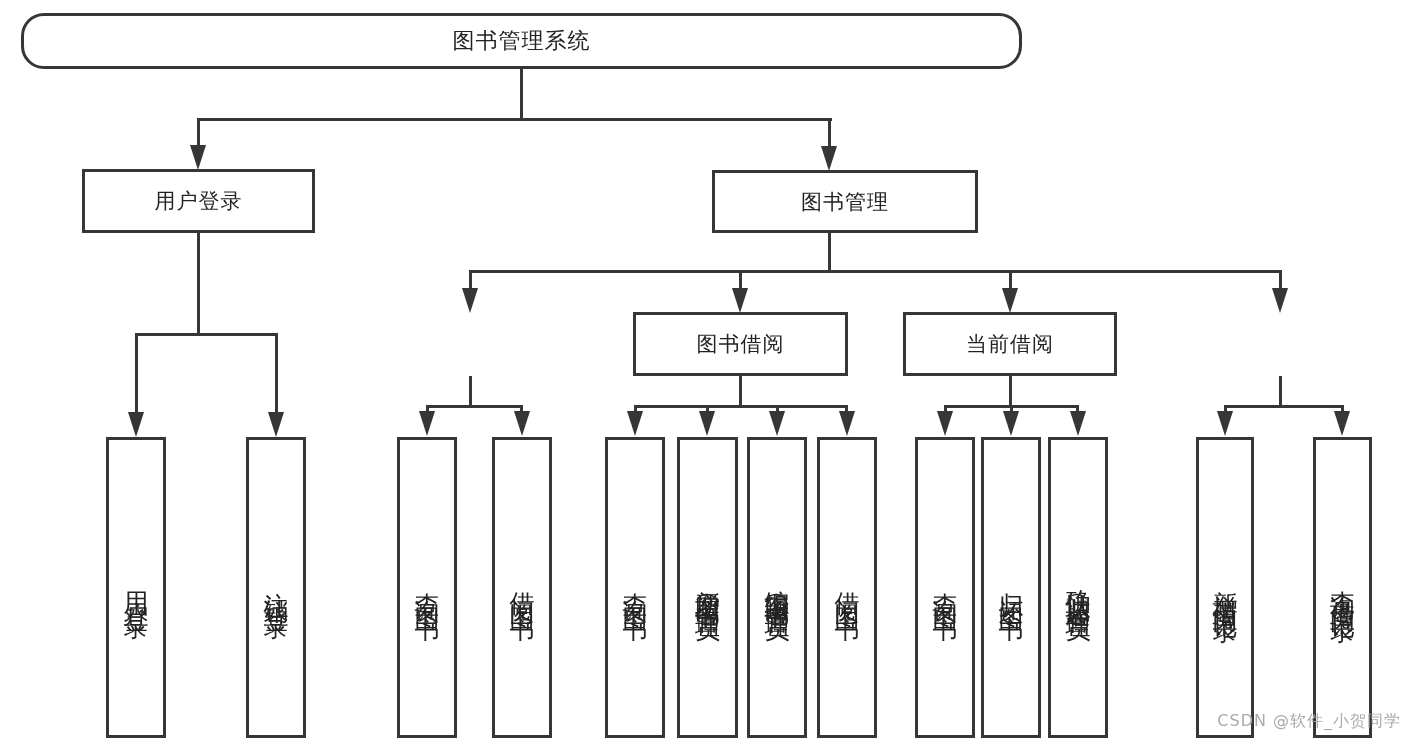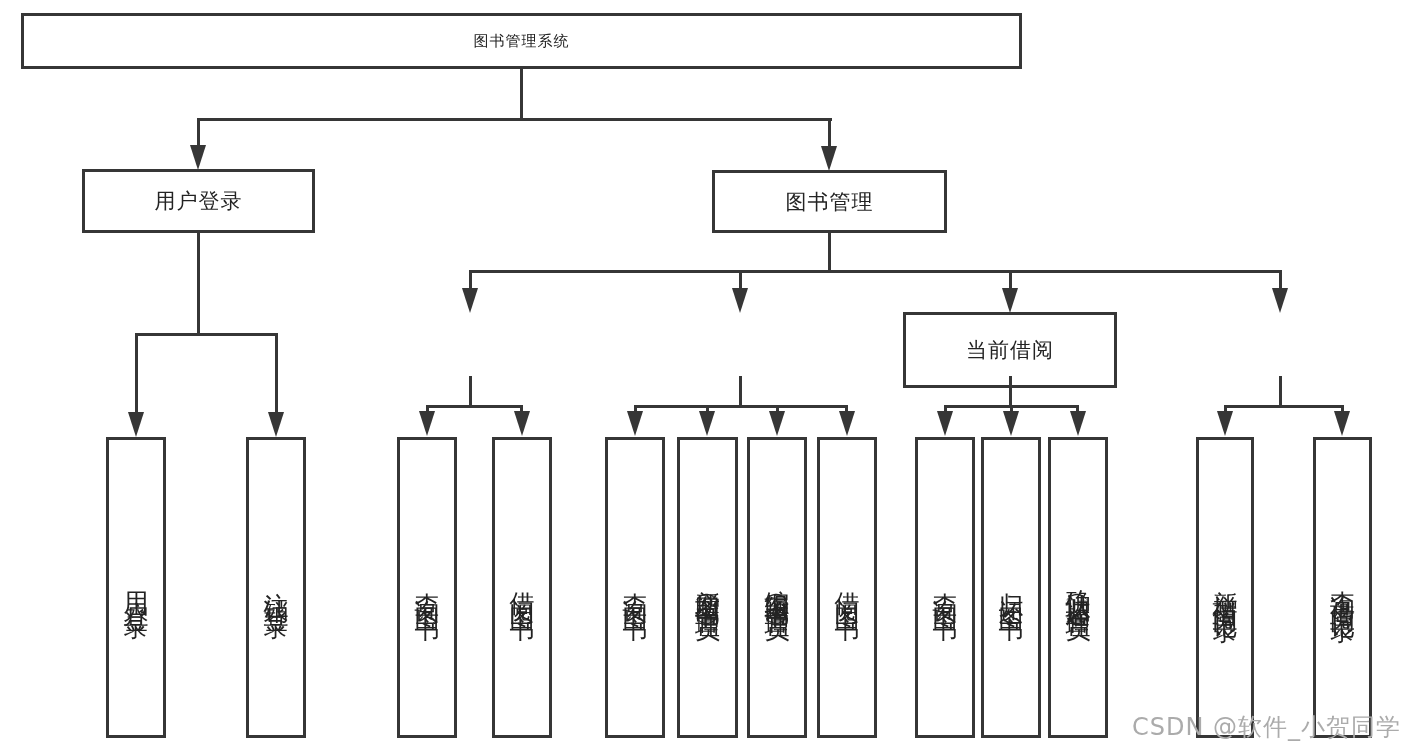--- a/index.html
+++ b/index.html
@@ -5,76 +5,77 @@
   html,body{margin:0;padding:0;background:#ffffff;}
   #canvas{
     position:relative;width:1405px;height:747px;background:#ffffff;overflow:hidden;
     font-family:"DejaVu Sans",sans-serif;color:#232323;
   }
   .hbox{
     position:absolute;box-sizing:border-box;border:3px solid #363636;background:#fff;
     display:flex;align-items:center;justify-content:center;
     font-size:21px;letter-spacing:1px;white-space:nowrap;
   }
-  .hbox.title{font-size:15px;}
+  .hbox.title{font-size:22px;border-radius:23px;}
   .vbox{
     position:absolute;box-sizing:border-box;border:3px solid #363636;background:#fff;
     writing-mode:vertical-rl;text-orientation:mixed;
     display:flex;justify-content:center;align-items:center;
     font-size:25px;letter-spacing:8px;line-height:1;
   }
   .vbox.long{letter-spacing:4px;}
   .vbox.mid{letter-spacing:6px;}
   .ln{position:absolute;background:#363636;}
   .ah{
     position:absolute;width:0;height:0;
     border-left:8px solid transparent;border-right:8px solid transparent;
     border-top:25px solid #363636;
   }
   .watermark{
-    position:absolute;right:4px;top:711px;font-size:24px;color:#ababab;
+    position:absolute;right:4px;top:711px;font-size:16px;color:#ababab;
     letter-spacing:1px;white-space:nowrap;
   }
 </style>
 </head>
 <body>
 
 <div id="canvas">
 
   <div class="hbox title" style="left:21px;top:13px;width:1001px;height:56px">图书管理系统</div>
 
   <div class="ln" style="left:520px;top:69px;width:3px;height:52px"></div>
   <div class="ln" style="left:197px;top:118px;width:635px;height:3px"></div>
   <div class="ln" style="left:197px;top:118px;width:3px;height:30px"></div>
   <div class="ah" style="left:190px;top:145px"></div>
   <div class="ln" style="left:828px;top:118px;width:3px;height:30px"></div>
   <div class="ah" style="left:821px;top:146px"></div>
 
   <div class="hbox" style="left:82px;top:169px;width:233px;height:64px">用户登录</div>
-  <div class="hbox" style="left:712px;top:170px;width:235px;height:63px">图书管理</div>
+  <div class="hbox" style="left:712px;top:170px;width:266px;height:63px">图书管理</div>
 
   <div class="ln" style="left:197px;top:233px;width:3px;height:103px"></div>
   <div class="ln" style="left:135px;top:333px;width:143px;height:3px"></div>
   <div class="ln" style="left:135px;top:333px;width:3px;height:80px"></div>
   <div class="ah" style="left:128px;top:412px"></div>
   <div class="ln" style="left:275px;top:333px;width:3px;height:80px"></div>
   <div class="ah" style="left:268px;top:412px"></div>
 
   <div class="ln" style="left:828px;top:233px;width:3px;height:40px"></div>
   <div class="ln" style="left:469px;top:270px;width:813px;height:3px"></div>
   <div class="ln" style="left:469px;top:270px;width:3px;height:20px"></div>
   <div class="ah" style="left:462px;top:288px"></div>
   <div class="ln" style="left:739px;top:270px;width:3px;height:20px"></div>
   <div class="ah" style="left:732px;top:288px"></div>
   <div class="ln" style="left:1009px;top:270px;width:3px;height:20px"></div>
   <div class="ah" style="left:1002px;top:288px"></div>
   <div class="ln" style="left:1279px;top:270px;width:3px;height:20px"></div>
   <div class="ah" style="left:1272px;top:288px"></div>
 
-  <div class="hbox" style="left:903px;top:312px;width:214px;height:76px">当前借阅</div>
+  <div class="hbox" style="left:633px;top:312px;width:215px;height:64px">图书借阅</div>
+  <div class="hbox" style="left:903px;top:312px;width:214px;height:64px">当前借阅</div>
 
   <div class="ln" style="left:469px;top:376px;width:3px;height:32px"></div>
   <div class="ln" style="left:426px;top:405px;width:97px;height:3px"></div>
   <div class="ln" style="left:426px;top:405px;width:3px;height:8px"></div>
   <div class="ah" style="left:419px;top:411px"></div>
   <div class="ln" style="left:520px;top:405px;width:3px;height:8px"></div>
   <div class="ah" style="left:514px;top:411px"></div>
 
   <div class="ln" style="left:739px;top:376px;width:3px;height:32px"></div>
   <div class="ln" style="left:634px;top:405px;width:214px;height:3px"></div>

